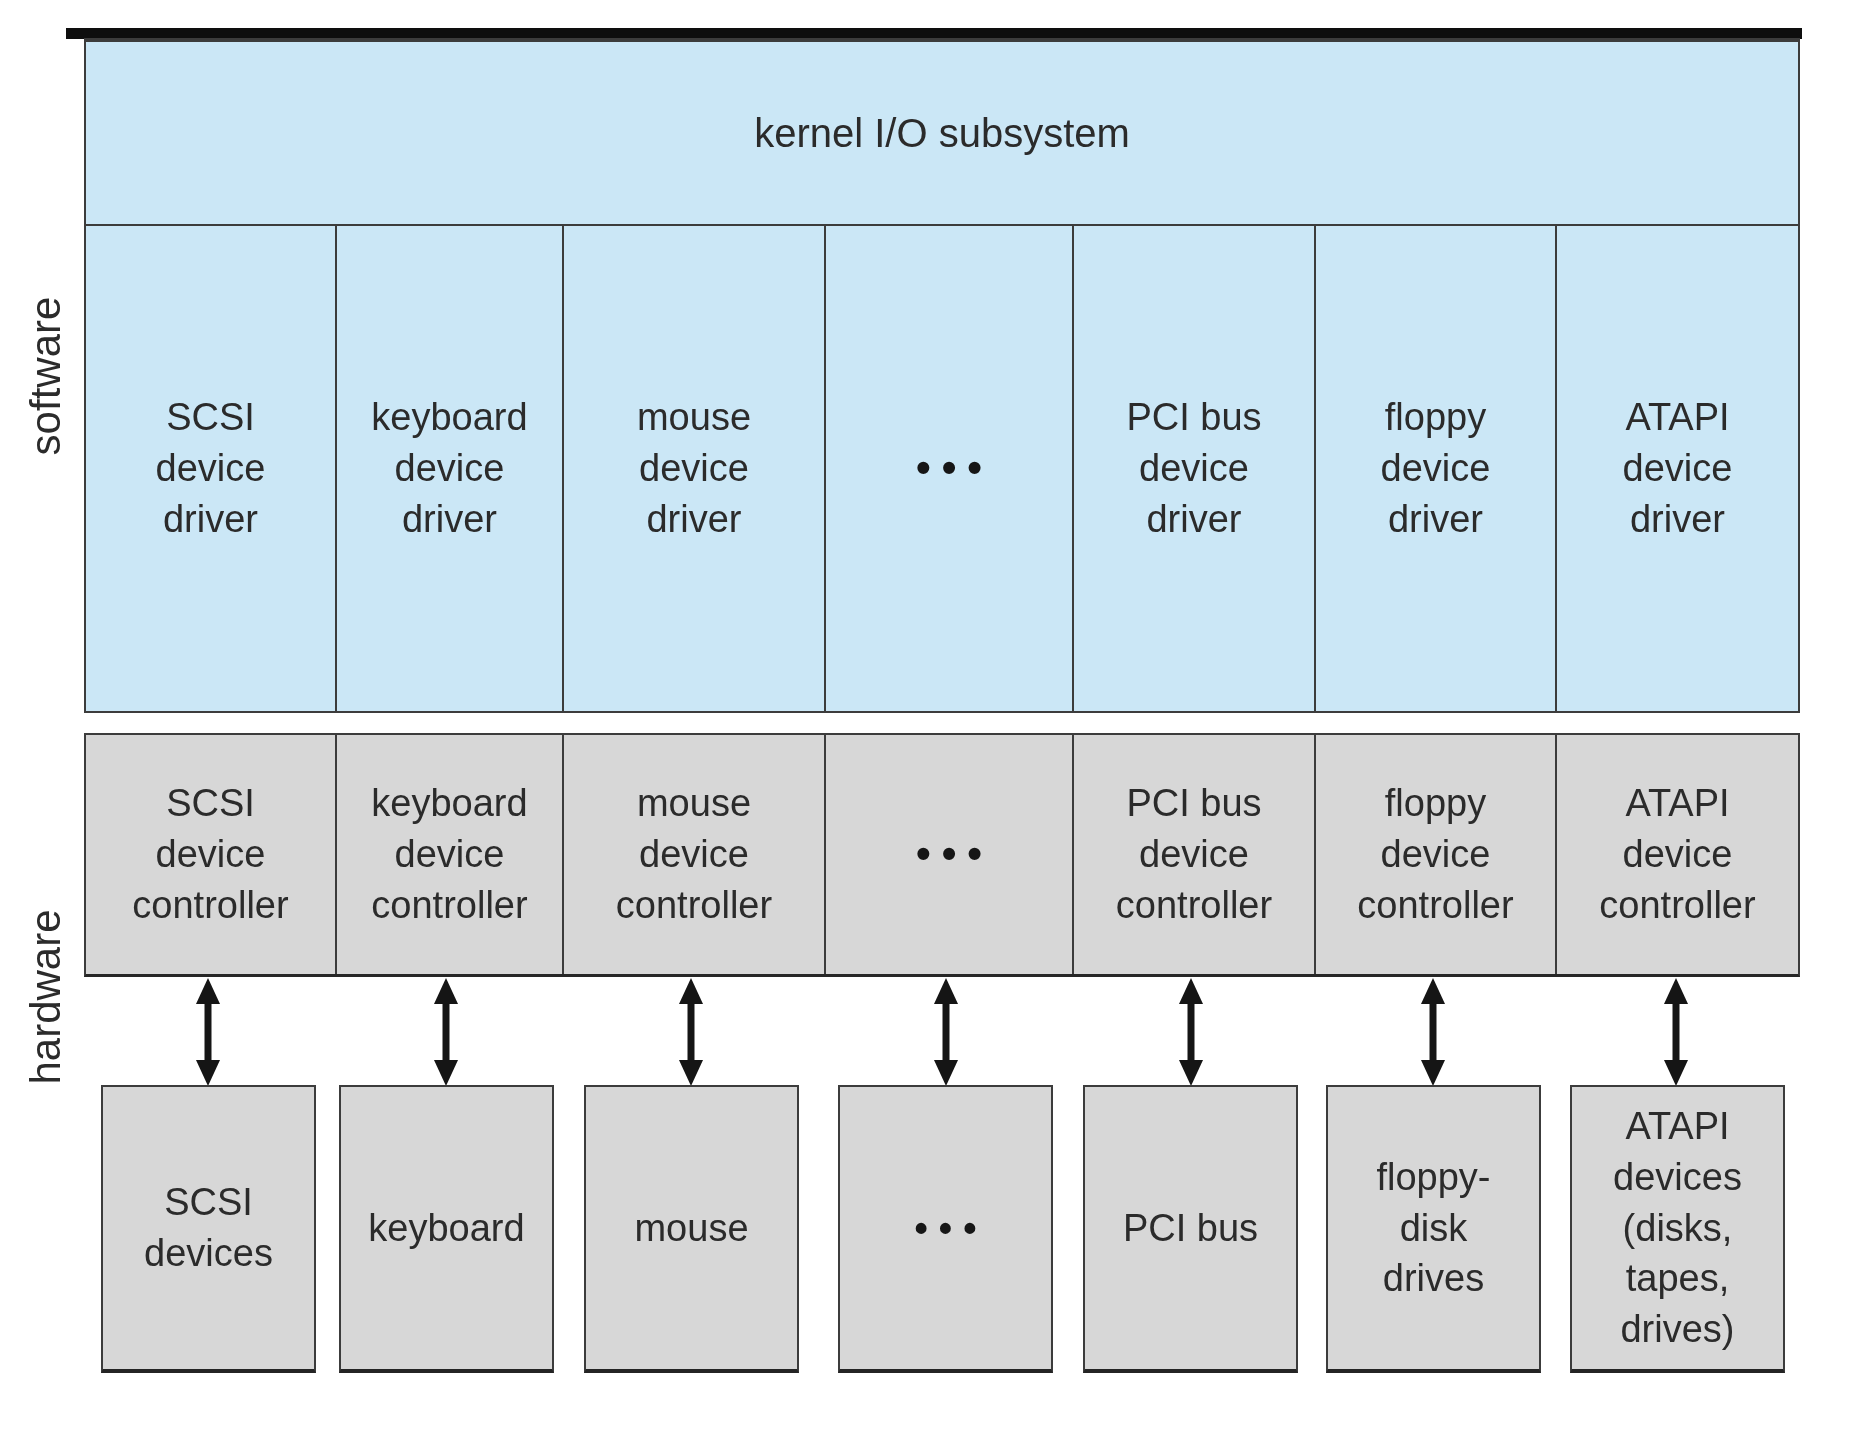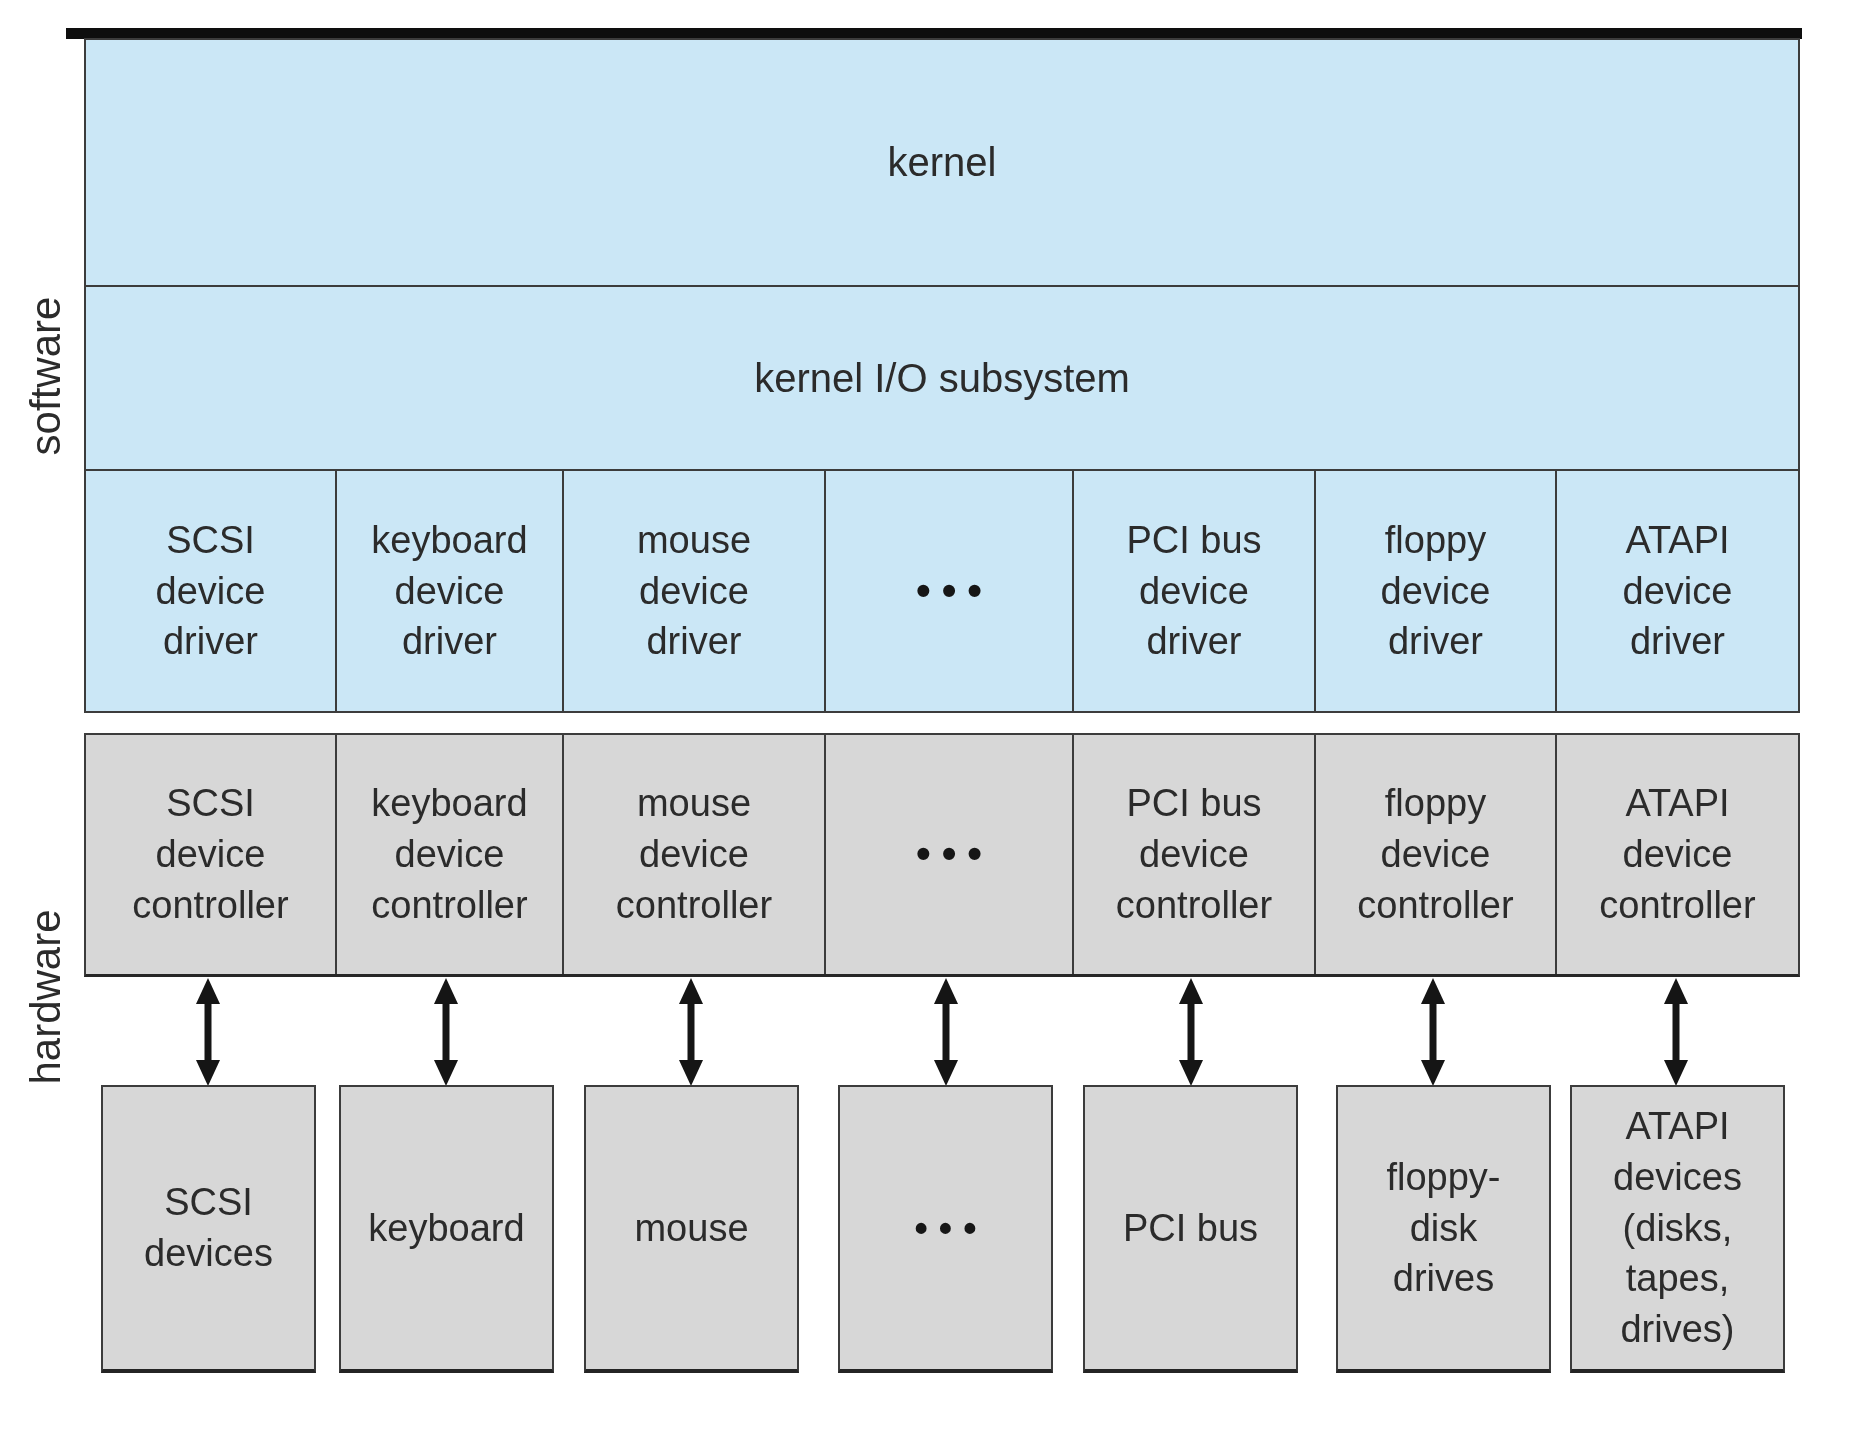--- a/index.html
+++ b/index.html
@@ -78,23 +78,20 @@
 <body>
 
 <div id="canvas">
 
   <div class="top-bar"></div>
 
   <div class="side-label" style="left:-64px;top:351px;">software</div>
   <div class="side-label" style="left:-64px;top:972px;">hardware</div>
 
   <div class="stack">
-    <div class="layer layer-kernel">
-      <span>kernel</span>
-    </div>
     <div class="layer layer-kio">
       <span>kernel I/O subsystem</span>
     </div>
     <div class="layer layer-drivers">
       <div class="cell" style="width:249px;">SCSI
 device
 driver</div>
       <div class="cell" style="width:227px;">keyboard
 device
 driver</div>
@@ -171,21 +168,21 @@
       <polygon points="22,2 10,28 34,28" fill="#151515"></polygon>
       <polygon points="22,110 10,84 34,84" fill="#151515"></polygon>
     </svg>
 
   <div class="device-box" style="left:101px;">SCSI
 devices</div>
   <div class="device-box" style="left:339px;">keyboard</div>
   <div class="device-box" style="left:584px;">mouse</div>
   <div class="device-box dots" style="left:838px;">•••</div>
   <div class="device-box" style="left:1083px;">PCI bus</div>
-  <div class="device-box" style="left:1326px;margin-left:10px;">floppy-
+  <div class="device-box" style="left:1326px;">floppy-
 disk
 drives</div>
   <div class="device-box" style="left:1570px;">ATAPI
 devices
 (disks,
 tapes,
 drives)</div>
 
 </div>
 

